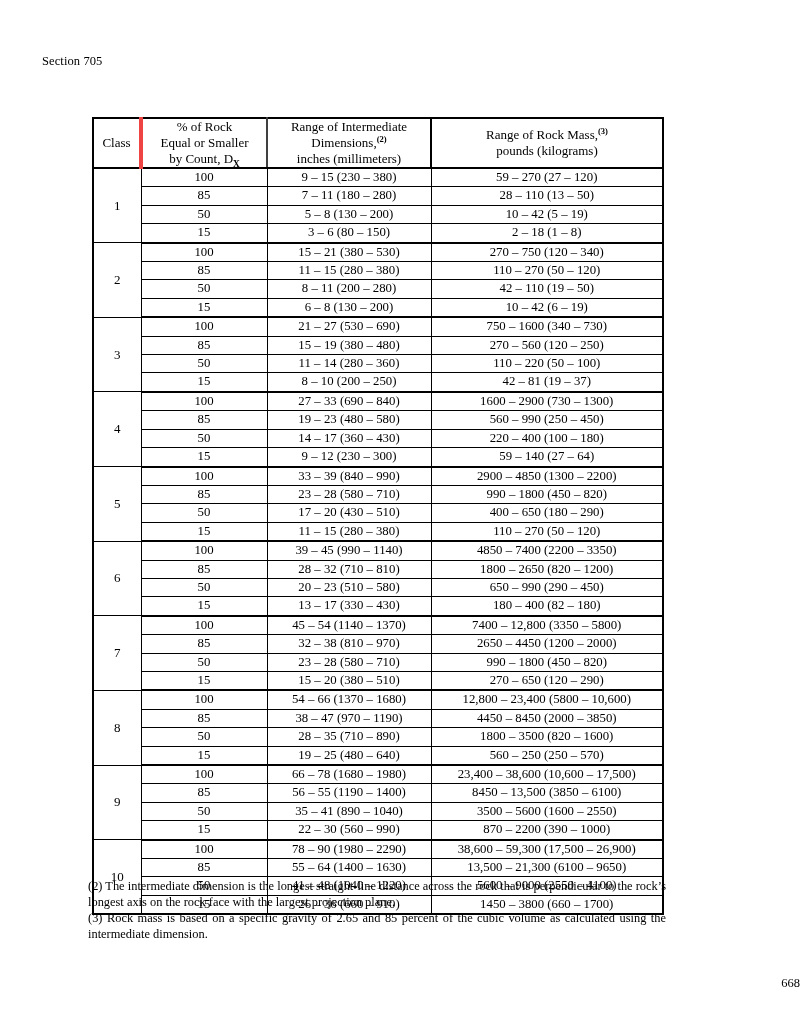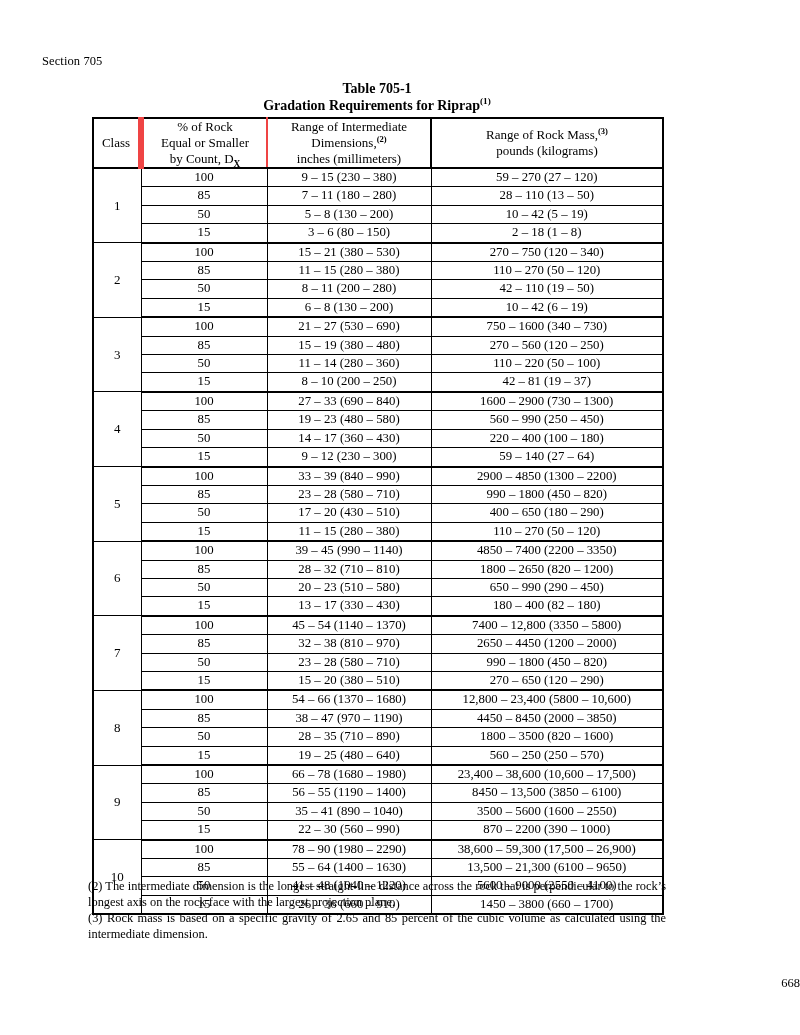--- a/index.html
+++ b/index.html
@@ -83,22 +83,22 @@
   col.c-dim    { width: 164px; }
   col.c-mass   { width: 232px; }
 
   thead th {
     font-weight: bold;
     font-size: 13px;
     line-height: 16px;
     padding: 3px 2px 4px 2px;
     border-bottom: 2px solid #000 !important;
   }
-  thead th.th-class { border-right: 6px solid #ef4444; }
-  thead th.th-pct   { border-right: 2px solid #ef4444; margin-top: 32px; }
+  thead th.th-class { border-right: 4px solid #ef4444; }
+  thead th.th-pct   { border-right: 2px solid #404040; margin-top: 32px; }
   thead th.th-dim   { border-right: 2px solid #000; }
 
   td.class-cell {
     font-weight: bold;
     font-size: 13px;
     border-right: 2px solid #000;
     border-top: 2px solid #000;
     border-bottom: 2px solid #000;
     border-left: 2px solid #000;
   }
@@ -148,24 +148,20 @@
     font-size: 12.5px;
   }
 </style>
 </head>
 <body>
 
 <div class="page">
 
   <div class="section-head">Section 705</div>
 
-  <div class="title-block">
-    <div class="ttl1">Table 705-1</div>
-    <div class="ttl2"><span>Gradation Requirements for Riprap</span><sup class="fn">(1)</sup></div>
-  </div>
 
   <table class="grad">
     <colgroup>
       <col class="c-class">
         <col class="c-pct">
         <col class="c-dim">
         <col class="c-mass">
     </colgroup>
     <thead>
       <tr>

